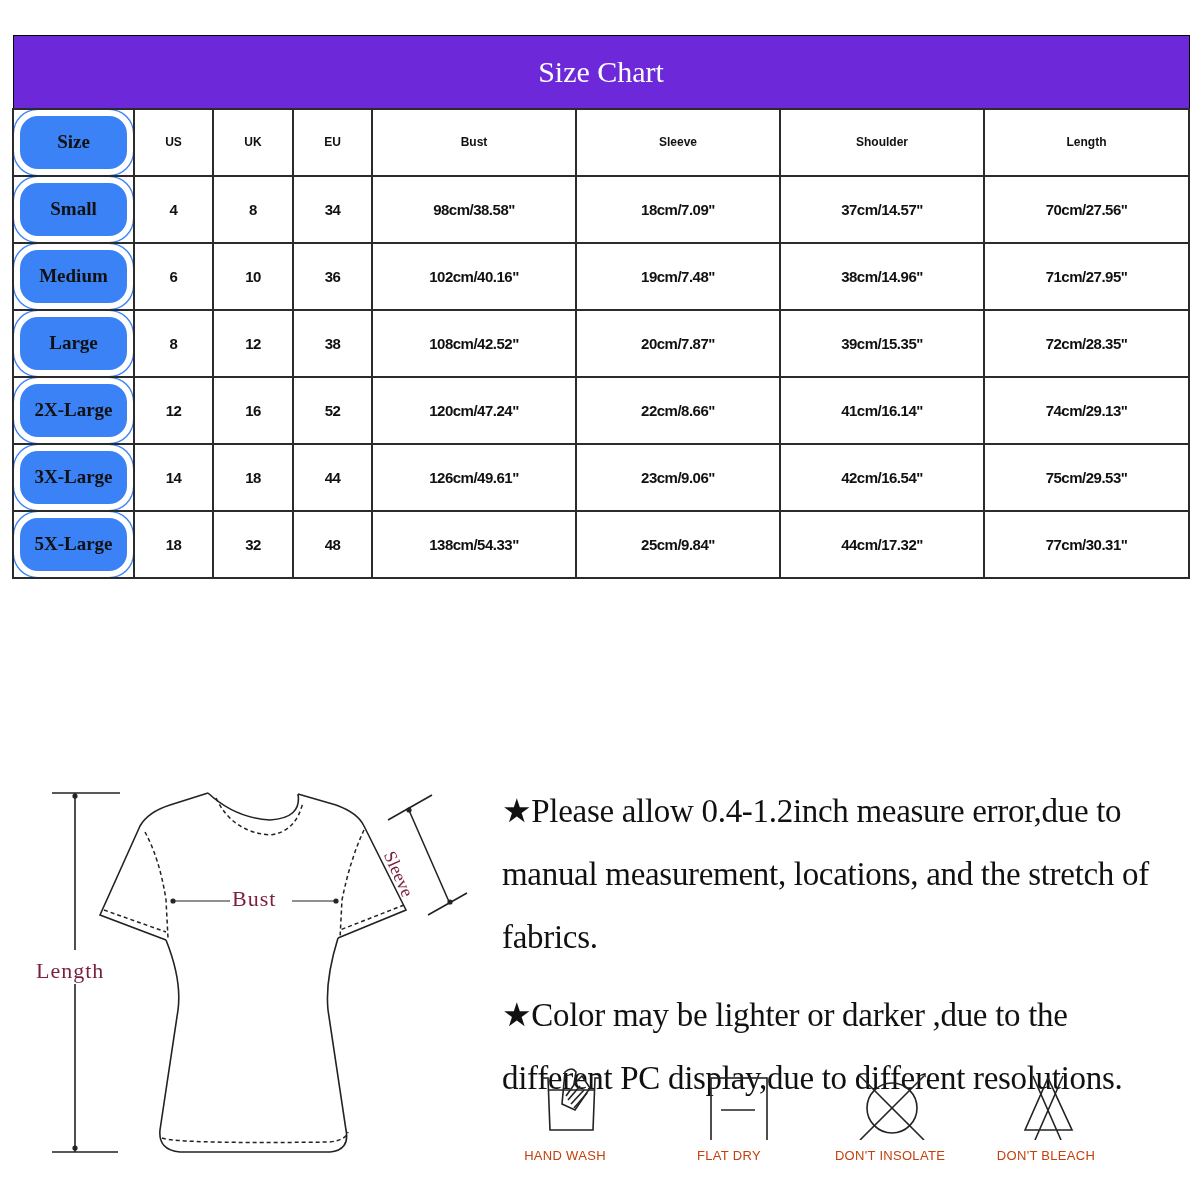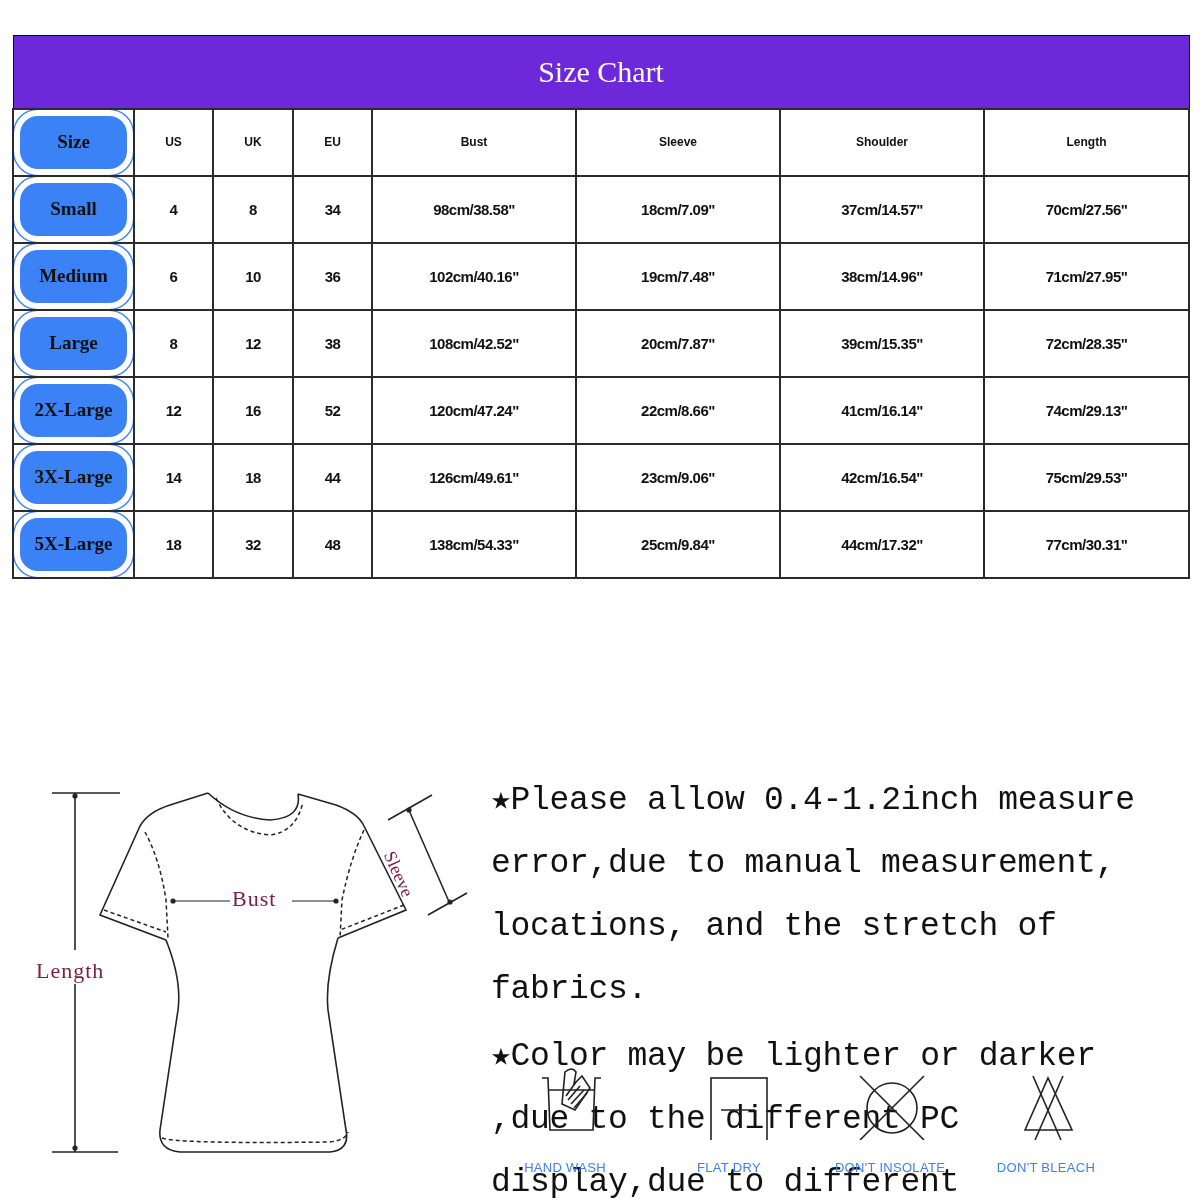--- a/index.html
+++ b/index.html
@@ -33,29 +33,29 @@
   }
 
   .diagram { position: absolute; left: 20px; top: 760px; width: 450px; height: 420px; }
   .diagram svg { width: 450px; height: 420px; }
 
   .notes {
     position: absolute; left: 487px; top: 765px; width: 710px;
     font-family: "Liberation Serif", serif; font-size: 33px; line-height: 63px;
     color: #111; letter-spacing: -0.3px;
   }
-  .note p { margin: 4px; font-family: Liberation Mono, monospace; }
+  .note p { margin: 15px; }
 
   .care { position: absolute; left: 500px; top: 1068px; width: 640px; height: 132px; }
   .care-item { position: absolute; top: 0; width: 160px; text-align: center; }
   .care-item svg { display: block; margin: 0 auto; }
   .care-label {
-    display: block; margin-top: 20px;
+    display: block; margin-top: 8px;
     font-family: "Liberation Sans", sans-serif; font-size: 13px; letter-spacing: 0.3px;
-    color: #3b82f6;
+    color: #c2410c;
   }
 </style>
 </head>
 <body>
 
 <table class="size-table">
   <colgroup>
     <col style="width:121px">
       <col style="width:79px">
       <col style="width:80px">

